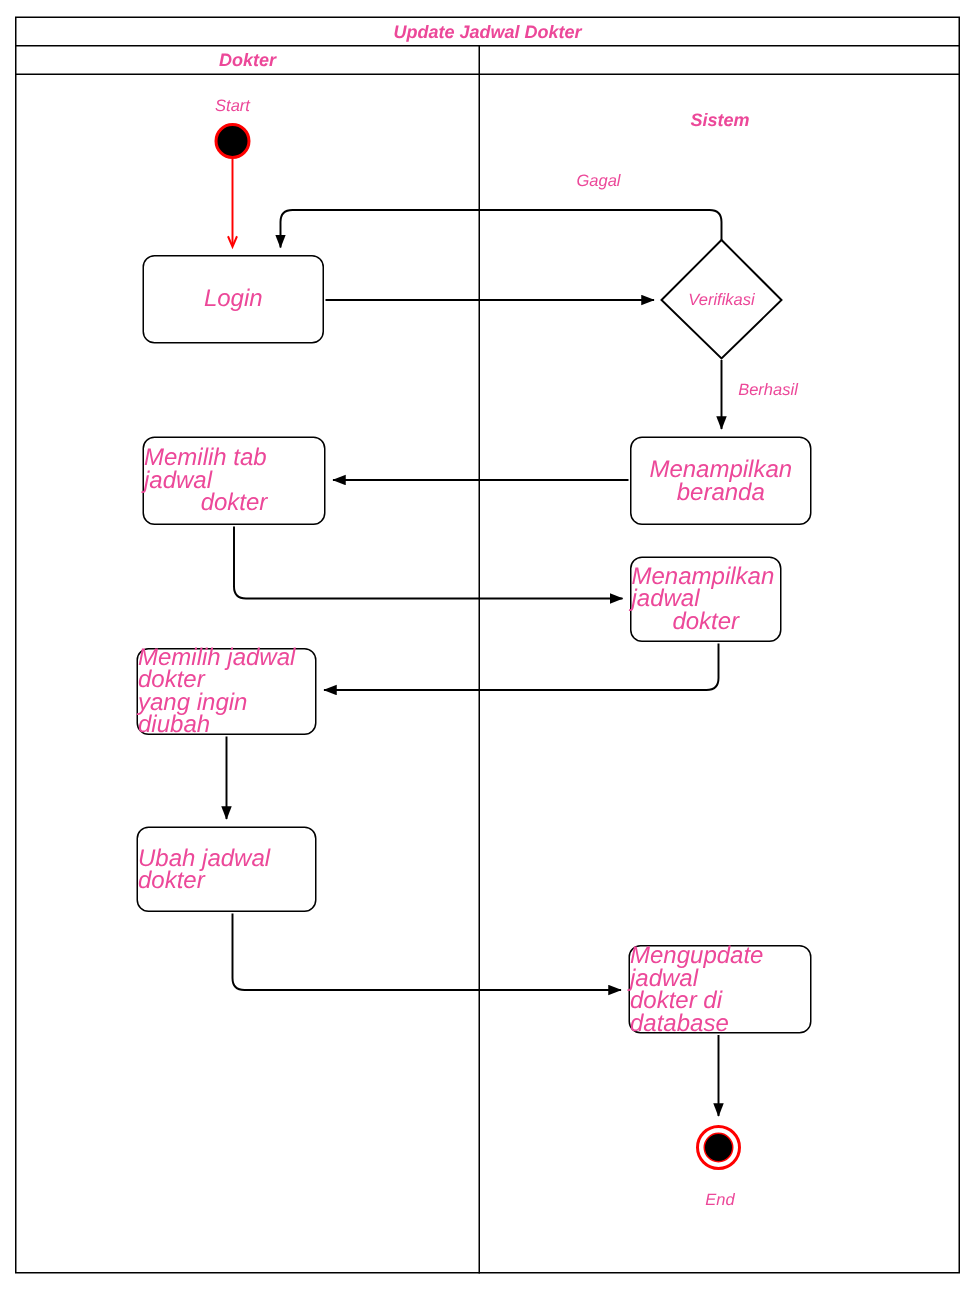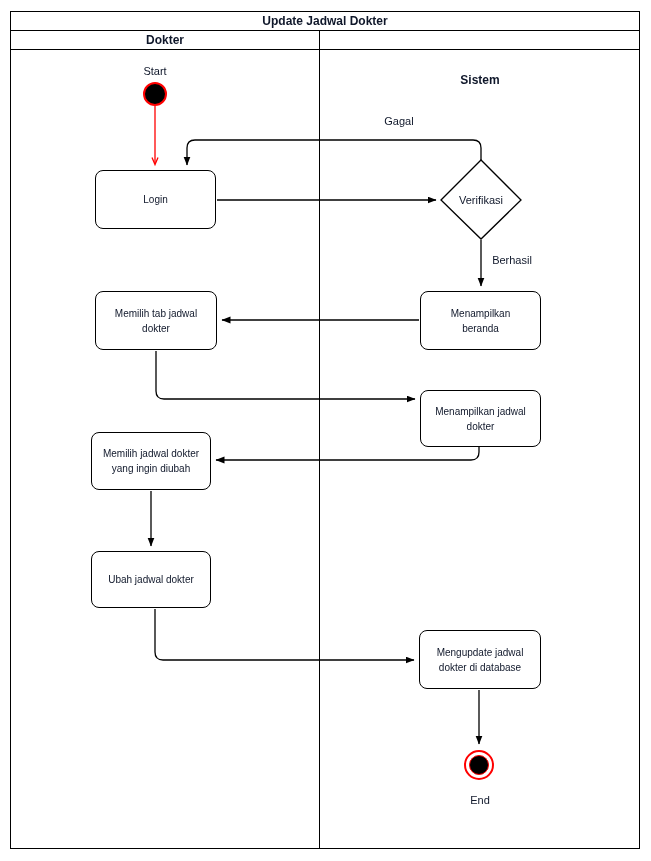--- a/index.html
+++ b/index.html
@@ -2,22 +2,23 @@
 <html style="--stroke: #000000; --accent-red: #ff0000; --bg: #ffffff; --node-fill: #ffffff;"><head>
 <meta charset="utf-8">
 <style>
   html, body { margin: 0; padding: 0; background: #ffffff; }
   .canvas {
     position: relative;
     width: 651px;
     height: 861px;
     background: var(--bg, #ffffff);
     font-family: "Liberation Sans", sans-serif;
-    color: #0f172a;
+    color: #ec4899;
     overflow: hidden;
+    font-style: italic;
   }
   .abs { position: absolute; }
 
   
   .frame {
     left: 10px; top: 11px; width: 630px; height: 838px;
     border: 1.6px solid var(--stroke, #000);
     box-sizing: border-box;
   }
   .sep-title  { left: 10px; top: 30px;  width: 630px; height: 0; border-top: 1.6px solid var(--stroke, #000); }
@@ -35,21 +36,21 @@
   
   .node {
     position: absolute;
     box-sizing: border-box;
     background: var(--node-fill, #ffffff);
     border: 1.3px solid var(--stroke, #000);
     border-radius: 8px;
     display: flex; flex-direction: column;
     align-items: center; justify-content: center;
     text-align: left;
-    font-size: 10px; line-height: 15px;
+    font-size: 16px; line-height: 15px;
   }
   .node span { display: block; }
 
   
   .lbl {
     display: flex; align-items: center; justify-content: center;
     font-size: 11px; line-height: 14px; text-align: center;
   }
 
   
@@ -131,21 +132,21 @@
   <div class="node" style="left:95px;top:291px;width:122px;height:59px">
     <span>Memilih tab jadwal</span>
     <span>dokter</span>
   </div>
 
   <div class="node" style="left:420px;top:291px;width:121px;height:59px">
     <span>Menampilkan</span>
     <span>beranda</span>
   </div>
 
-  <div class="node" style="left:420px;top:390px;width:121px;height:57px">
+  <div class="node" style="left:420px;top:371px;width:101px;height:57px">
     <span>Menampilkan jadwal</span>
     <span>dokter</span>
   </div>
 
   <div class="node" style="left:91px;top:432px;width:120px;height:58px">
     <span>Memilih jadwal dokter</span>
     <span>yang ingin diubah</span>
   </div>
 
   <div class="node" style="left:91px;top:551px;width:120px;height:57px">

